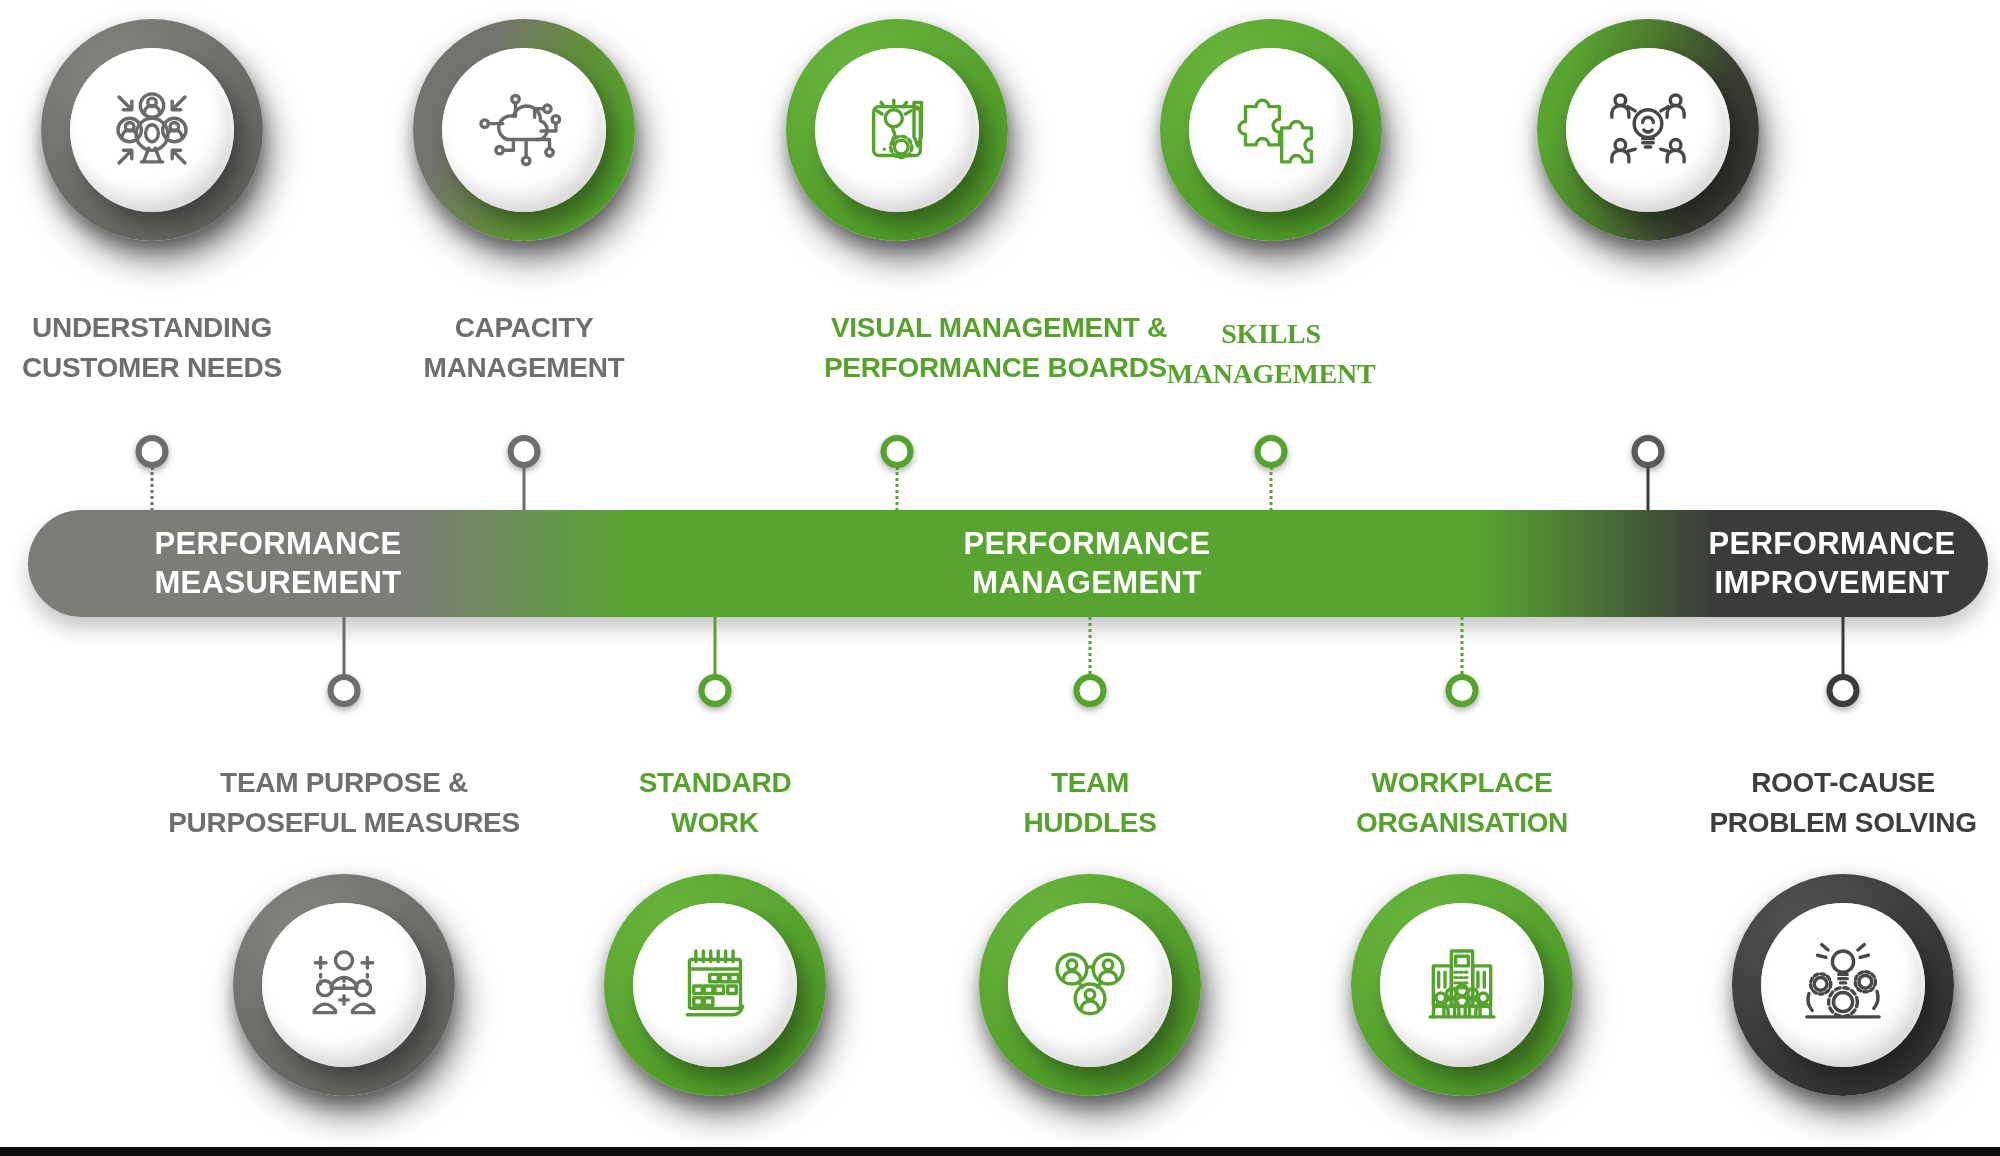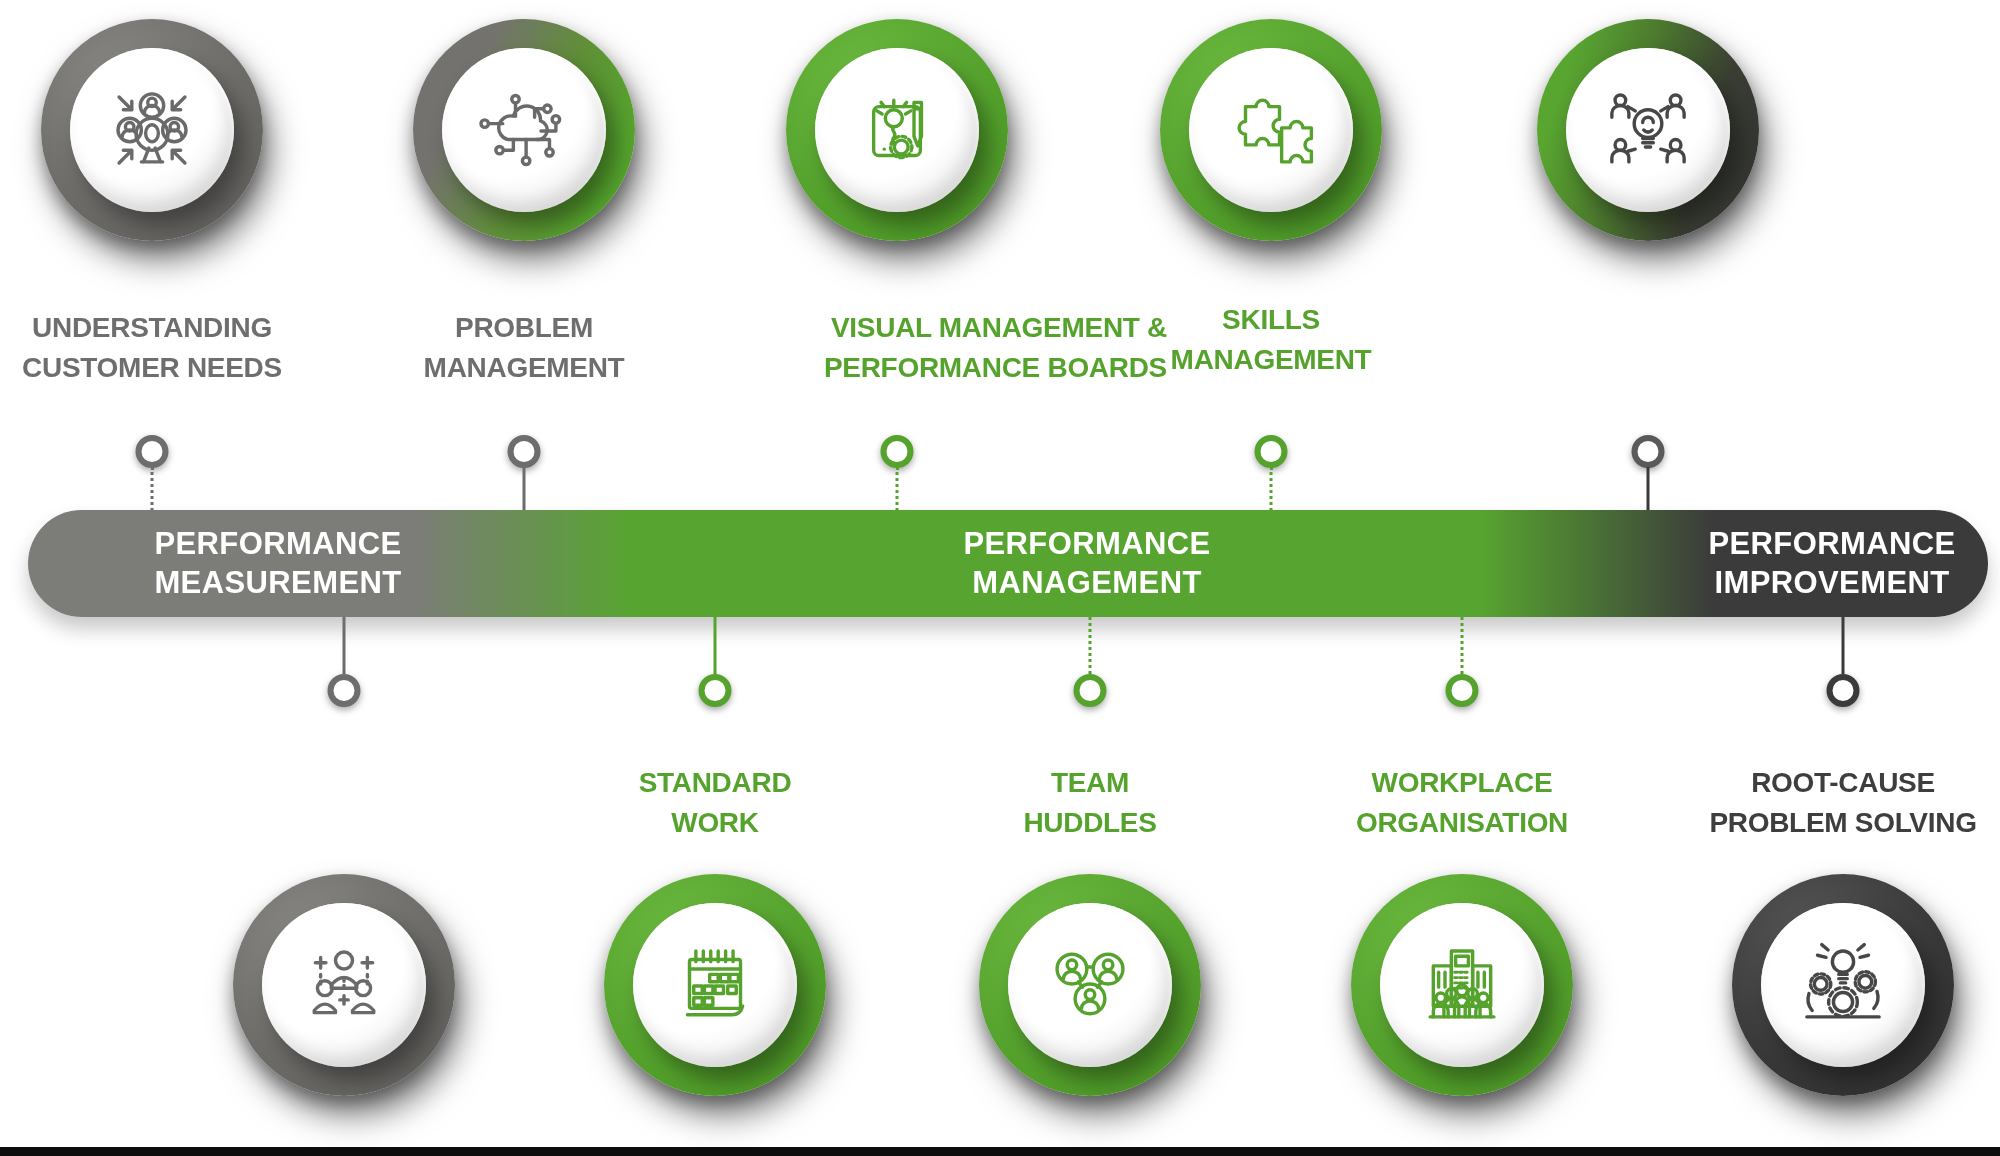--- a/index.html
+++ b/index.html
@@ -154,28 +154,28 @@
           <path d="M67 68 l-7 -2"></path>
       </svg>
     </div>
   </div>
 
   <div class="label c-gray" style="left:152px; top:308px;">
     <div>UNDERSTANDING</div>
     <div>CUSTOMER NEEDS</div>
   </div>
   <div class="label c-gray" style="left:524px; top:308px;">
-    <div>PROBLEM</div>
+    <div>CAPACITY</div>
     <div>MANAGEMENT</div>
   </div>
   <div class="label c-green" style="left:897px; top:308px;text-align:right;">
     <div>VISUAL MANAGEMENT &amp;</div>
     <div>PERFORMANCE BOARDS</div>
   </div>
-  <div class="label c-green" style="left:1271px; top:300px;">
+  <div class="label c-green" style="left:1271px; top:314px;font-family:Liberation Serif, serif;">
     <div>SKILLS</div>
     <div>MANAGEMENT</div>
   </div>
 
   <div class="dot dt d-gray" style="left:152px;"></div>
   <div class="dot dt d-gray" style="left:524px;"></div>
   <div class="dot dt d-green" style="left:897px;"></div>
   <div class="dot dt d-green" style="left:1271px;"></div>
   <div class="dot dt d-gray2" style="left:1648px;"></div>
   <div class="vline vt l-dot-gray" style="left:152px;"></div>
@@ -202,20 +202,24 @@
   <div class="vline vb l-solid-green" style="left:715px;"></div>
   <div class="vline vb l-dot-green" style="left:1090px;"></div>
   <div class="vline vb l-dot-green" style="left:1462px;"></div>
   <div class="vline vb l-solid-dark" style="left:1843px;"></div>
   <div class="dot db d-gray" style="left:344px;"></div>
   <div class="dot db d-green" style="left:715px;"></div>
   <div class="dot db d-green" style="left:1090px;"></div>
   <div class="dot db d-green" style="left:1462px;"></div>
   <div class="dot db d-dark" style="left:1843px;"></div>
 
+  <div class="label c-gray" style="left:344px; top:763px;">
+    <div>TEAM PURPOSE &amp;</div>
+    <div>PURPOSEFUL MEASURES</div>
+  </div>
   <div class="label c-green" style="left:715px; top:763px;">
     <div>STANDARD</div>
     <div>WORK</div>
   </div>
   <div class="label c-green" style="left:1090px; top:763px;">
     <div>TEAM</div>
     <div>HUDDLES</div>
   </div>
   <div class="label c-green" style="left:1462px; top:763px;">
     <div>WORKPLACE</div>

